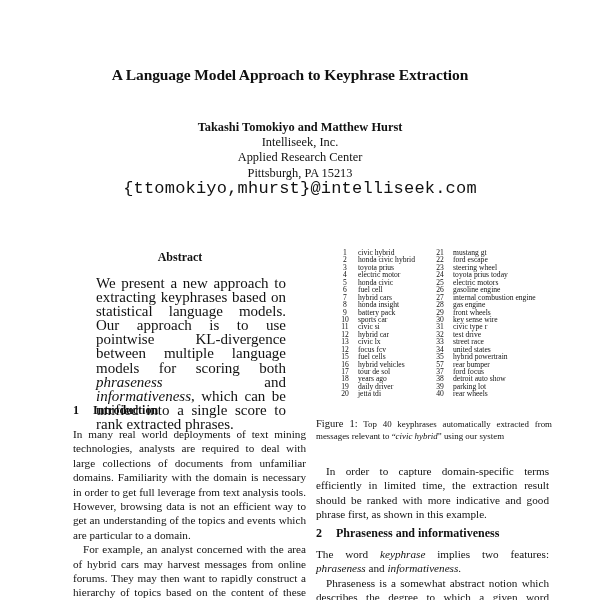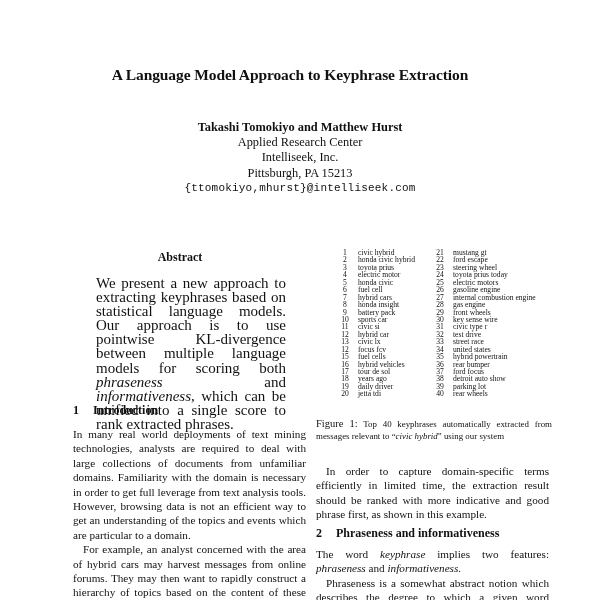--- a/index.html
+++ b/index.html
@@ -3,21 +3,21 @@
 <meta charset="utf-8">
 <style>
   html, body { margin: 0; padding: 0; background: #ffffff; }
   body { width: 600px; height: 600px; position: relative; overflow: hidden;
          font-family: "Liberation Serif", "DejaVu Serif", serif; color: #111; }
   .abs { position: absolute; }
   .title { left: 0; width: 580px; top: 66px; text-align: center;
            font-size: 15.5px; font-weight: bold; letter-spacing: -0.1px; }
   .authors { left: 0; width: 600px; top: 120px; text-align: center; font-size: 12.4px; line-height: 15.2px; }
   .authors .names { font-weight: bold; }
-  .authors .email { font-family: "Liberation Mono", "DejaVu Sans Mono", monospace; font-size: 11px; letter-spacing: 0.2px; }
+  .authors .email { font-family: "Liberation Mono", "DejaVu Sans Mono", monospace; font-size: 17px; letter-spacing: 0.2px; }
   .abstract-head { left: 60px; width: 240px; top: 250px; text-align: center; font-weight: bold; font-size: 12px; }
   .abstract-body { left: 96px; width: 190px; top: 276px; font-size: 15px; line-height: 14.1px; text-align: justify; hyphens: none; }
   .sec-head { font-weight: bold; font-size: 12px; }
   .sec-head .num { display: inline-block; width: 20px; }
   .body-text { font-size: 11.2px; line-height: 14.4px; text-align: justify; }
   .col-left { left: 73px; width: 233px; }
   .col-right { left: 316px; width: 233px; }
   p { margin: 0; }
   .indent { text-indent: 10px; }
   .fig-table { left: 332px; top: 249px; font-size: 7.6px; line-height: 7.45px; }
@@ -29,22 +29,22 @@
   .caption .lab { font-size: 10.5px; }
   em { font-style: italic; }
 </style>
 </head>
 <body>
 
 <div class="abs title">A Language Model Approach to Keyphrase Extraction</div>
 
 <div class="abs authors">
   <div class="names">Takashi Tomokiyo and Matthew Hurst</div>
+  <div>Intelliseek, Inc.</div>
   <div>Applied Research Center</div>
-  <div>Intelliseek, Inc.</div>
   <div>Pittsburgh, PA 15213</div>
   <div class="email">{ttomokiyo,mhurst}@intelliseek.com</div>
 </div>
 
 <div class="abs abstract-head">Abstract</div>
 <div class="abs abstract-body">
   <span>We present a new approach to extracting keyphrases based on statistical language models. Our approach is to use pointwise KL-divergence between multiple language models for scoring both </span><em>phraseness</em><span> and </span><em>informativeness</em><span>, which can be unified into a single score to rank extracted phrases.</span>
 </div>
 
 <div class="abs sec-head col-left" style="top:403px;">
@@ -87,21 +87,21 @@
     <div class="fig-row"><span class="n">26</span><span class="p">gasoline engine</span></div>
     <div class="fig-row"><span class="n">27</span><span class="p">internal combustion engine</span></div>
     <div class="fig-row"><span class="n">28</span><span class="p">gas engine</span></div>
     <div class="fig-row"><span class="n">29</span><span class="p">front wheels</span></div>
     <div class="fig-row"><span class="n">30</span><span class="p">key sense wire</span></div>
     <div class="fig-row"><span class="n">31</span><span class="p">civic type r</span></div>
     <div class="fig-row"><span class="n">32</span><span class="p">test drive</span></div>
     <div class="fig-row"><span class="n">33</span><span class="p">street race</span></div>
     <div class="fig-row"><span class="n">34</span><span class="p">united states</span></div>
     <div class="fig-row"><span class="n">35</span><span class="p">hybrid powertrain</span></div>
-    <div class="fig-row"><span class="n">36</span><span class="p">rear bumper</span></div>
+    <div class="fig-row"><span class="n">57</span><span class="p">rear bumper</span></div>
     <div class="fig-row"><span class="n">37</span><span class="p">ford focus</span></div>
     <div class="fig-row"><span class="n">38</span><span class="p">detroit auto show</span></div>
     <div class="fig-row"><span class="n">39</span><span class="p">parking lot</span></div>
     <div class="fig-row"><span class="n">40</span><span class="p">rear wheels</span></div>
   </div>
 </div>
 
 <div class="abs caption">
   <span class="lab">Figure 1:</span><span> Top 40 keyphrases automatically extracted from messages relevant to “</span><em>civic hybrid</em><span>” using our system</span>
 </div>

